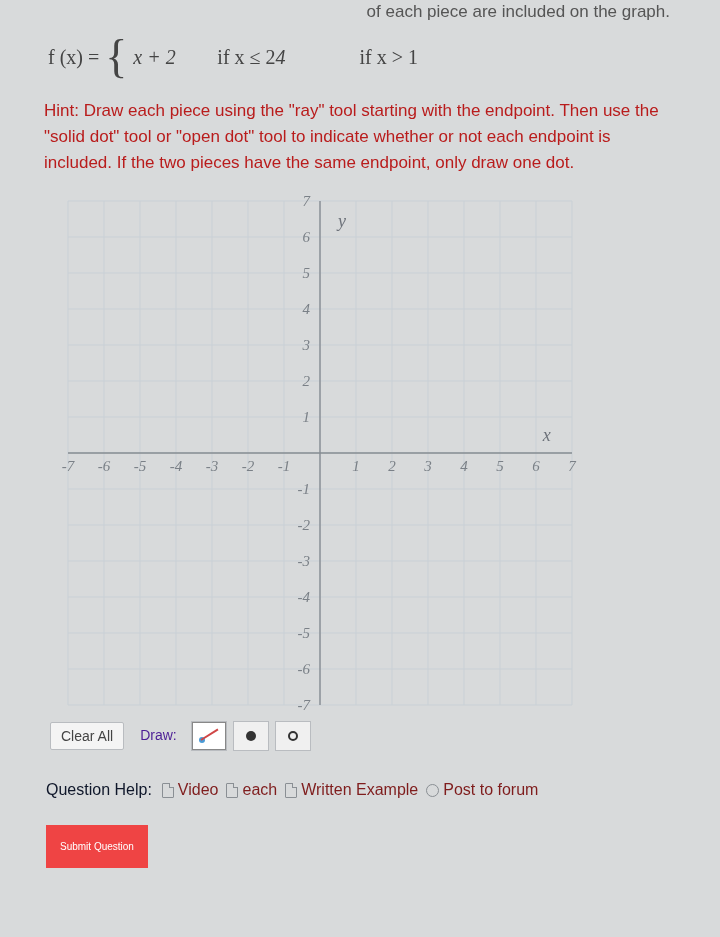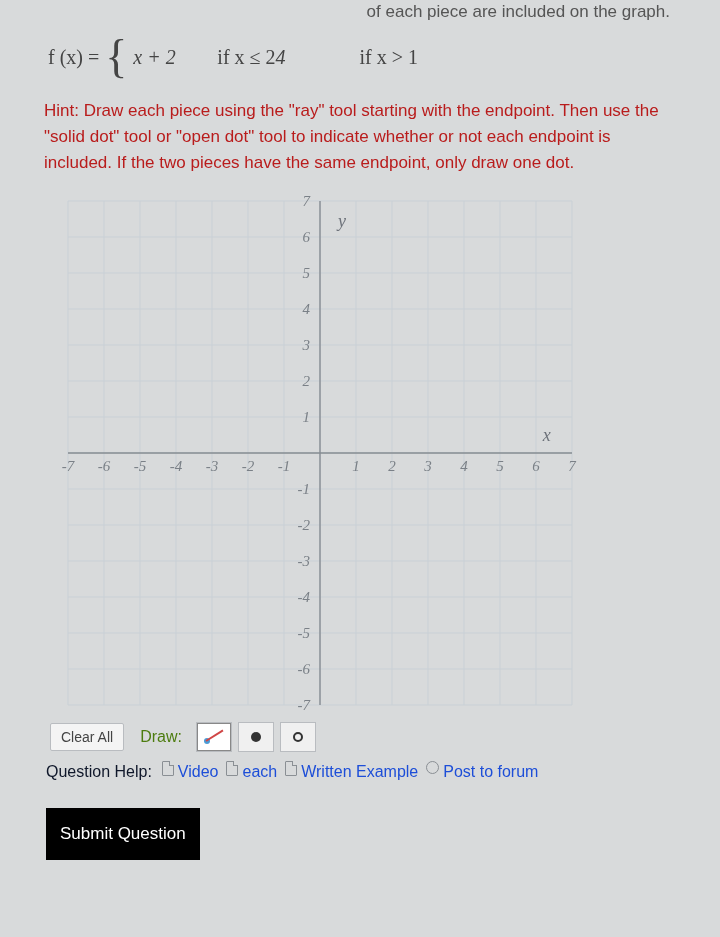--- a/index.html
+++ b/index.html
@@ -51,36 +51,36 @@
   }
   svg.graph { width: 100%; height: 100%; }
   .grid-line { stroke: #c9d0d6; stroke-width: 1; }
   .axis-line { stroke: #868c92; stroke-width: 1.4; }
   .tick-label { font: italic 15px "Times New Roman", serif; fill: #7a8087; }
   .axis-letter { font: italic 18px "Times New Roman", serif; fill: #6d727a; }
 
   .toolbar {
     display: flex;
     align-items: center;
-    margin: 8px 0 8px 10px;
+    margin: 8px 0 28px 10px;
     gap: 6px;
   }
   .btn {
     border: 1px solid #b9bcc0;
     background: #f4f4f4;
     padding: 5px 10px;
     font-size: 14px;
     color: #444;
     cursor: pointer;
     border-radius: 2px;
   }
   .tool-label {
     padding: 5px 8px;
-    font-size: 16px;
-    color: #4d7c0f;
+    font-size: 14px;
+    color: #4c1d95;
     margin-left: 2px;
   }
   .tool {
     width: 36px;
     height: 30px;
     border: 1px solid #b9bcc0;
     background: #f0f0f0;
     display: flex;
     align-items: center;
     justify-content: center;
@@ -105,44 +105,45 @@
     margin: 4px 0 24px 6px;
     color: #666;
     font-size: 16px;
     display: flex;
     flex-wrap: wrap;
     align-items: center;
     gap: 8px;
   }
   .help-label { color: #0f172a; margin-right: 2px; text-align: center; }
   .help-link {
-    color: #1d4ed8;
+    color: #7f1d1d;
     cursor: pointer;
     display: inline-flex;
+    align-items: center;
     gap: 4px;
   }
   .doc-icon {
     width: 12px; height: 15px; border: 1.4px solid #8a8f94;
     border-radius: 1px; position: relative; display: inline-block;
   }
   .doc-icon::after {
     content: ""; position: absolute; right: -1px; top: -1px;
     width: 4px; height: 4px; background: #d8dadb; border-left: 1.4px solid #8a8f94;
     border-bottom: 1.4px solid #8a8f94;
   }
   .circ-icon {
     width: 13px; height: 13px; border: 1.6px solid #8a8f94; border-radius: 50%;
     display: inline-block;
   }
   .submit-btn {
-    background: #000000;
+    background: #ef4444;
     color: #fff;
     border: none;
     padding: 16px 14px;
-    font-size: 17px;
+    font-size: 10px;
     cursor: pointer;
     margin-left: 6px;
   }
 </style>
 </head>
 <body>
 
 
 
 <div class="top-text">of each piece are included on the graph.</div>

